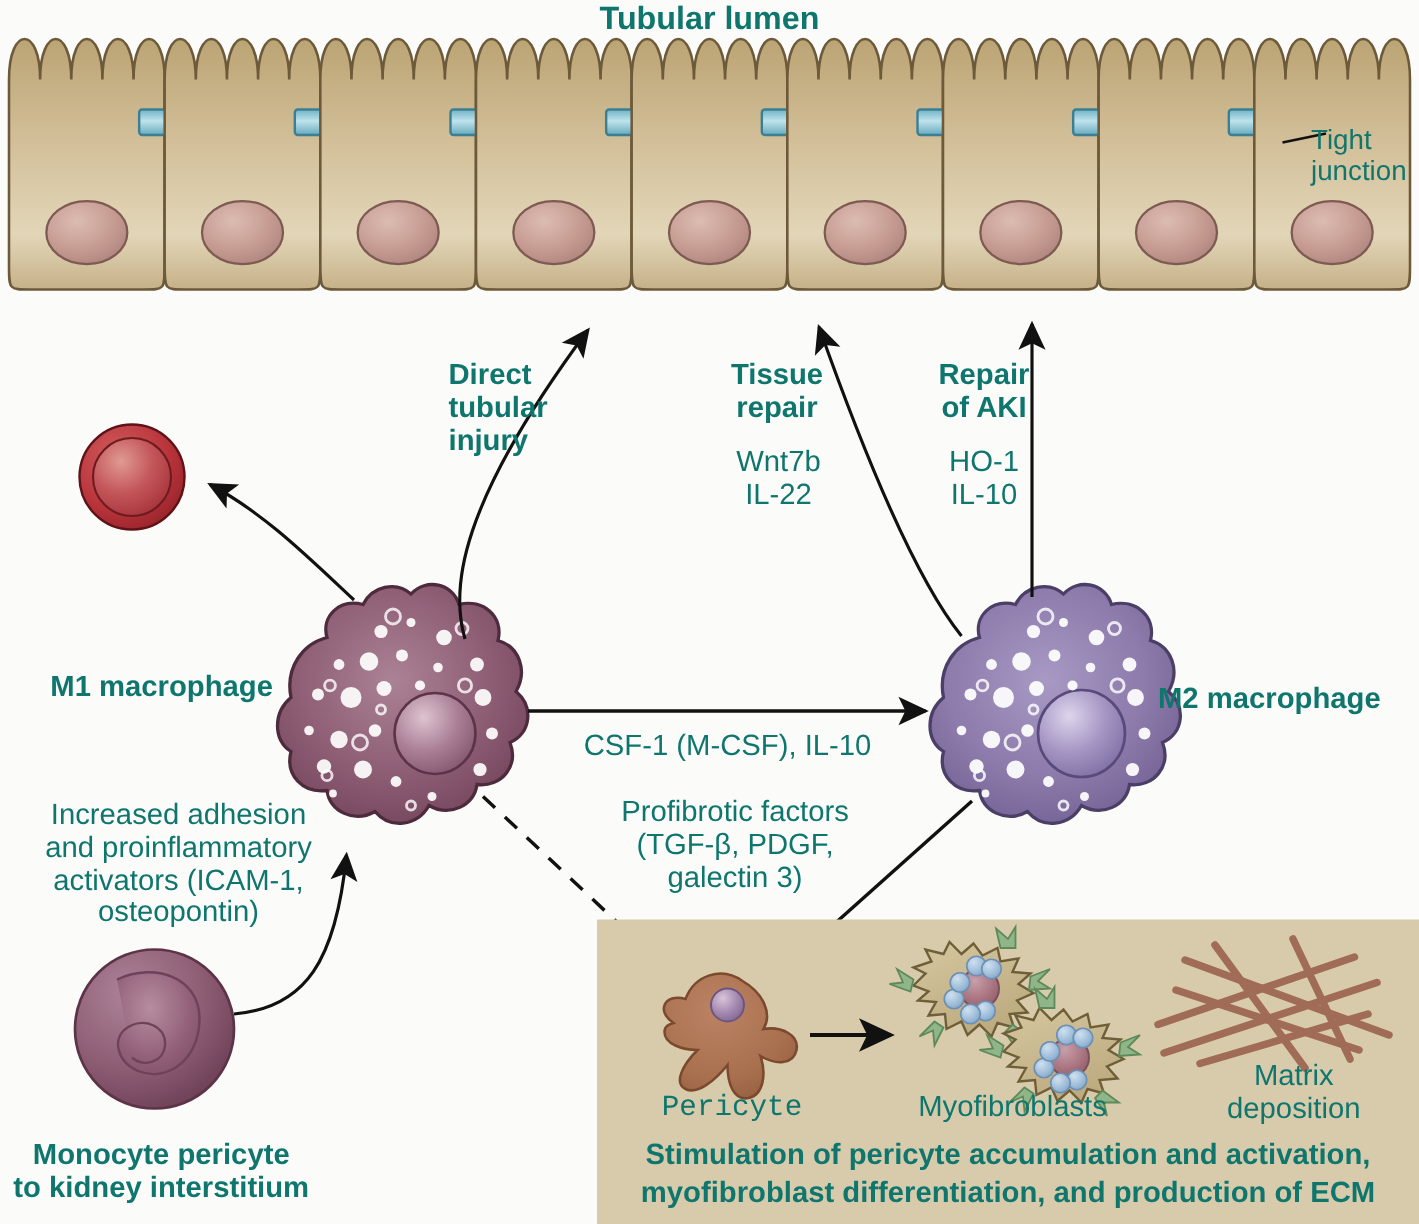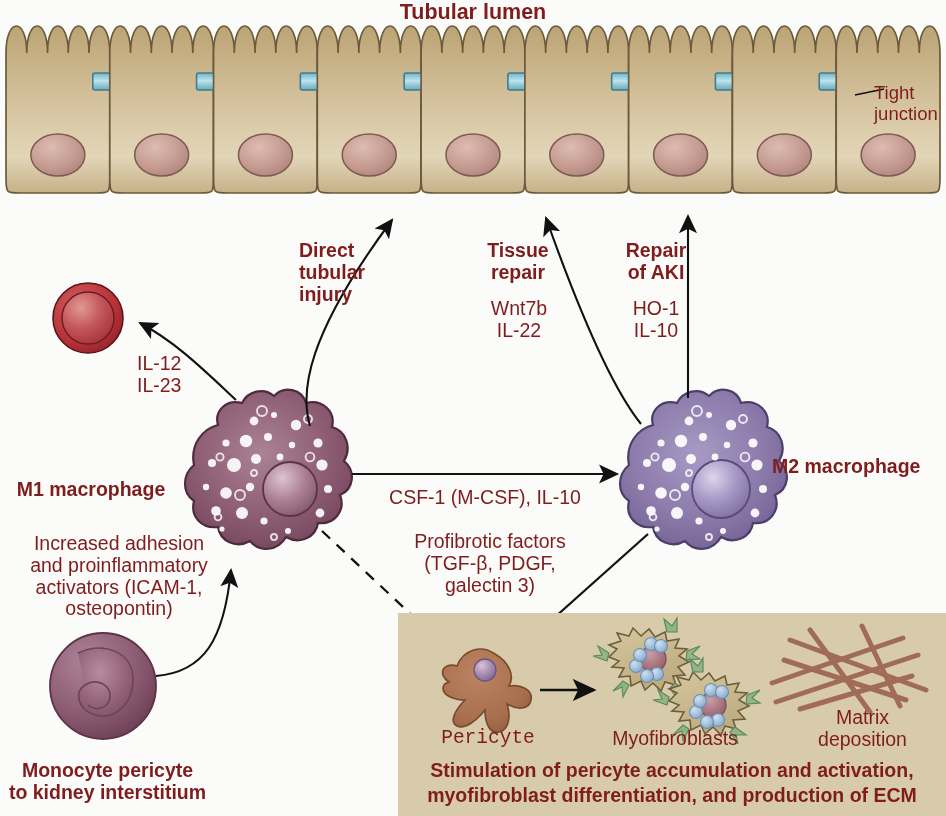--- a/index.html
+++ b/index.html
@@ -5,21 +5,21 @@
 <style>
   html,body{margin:0;padding:0;background:#fff;}
   body{
     width:946px;height:816px;position:relative;overflow:hidden;
     font-family:"Liberation Sans", sans-serif;
     background:#fbfbfa;
   }
   #stage{position:absolute;left:0;top:0;width:946px;height:816px;}
   svg#art{position:absolute;left:0;top:0;width:946px;height:816px;}
 
-  .lbl{position:absolute;color:#7f1d1d;line-height:1.12;}
+  .lbl{position:absolute;color:#0f766e;line-height:1.12;}
   .c{text-align:center;}
   .l{text-align:left;}
   .r{text-align:right;}
   .t22b{font-size:21.5px;font-weight:bold;}
   .t19b{font-size:19.5px;font-weight:bold;}
   .t19{font-size:19.5px;}
   .t18{font-size:18.5px;}
 </style>
 </head>
 <body>
@@ -359,26 +359,22 @@
 
 </svg>
 
 <div class="lbl t22b c" style="left:373px;top:0px;width:200px;">Tubular lumen</div>
 
 <div class="lbl t18 l" style="left:874px;top:83px;width:72px;">
   <div>Tight junction</div>
 </div>
 
 
-<div class="lbl t19 l" style="left:137px;top:353px;width:80px;">
-  <div>IL-12</div>
-  <div>IL-23</div>
-</div>
-
-<div class="lbl t19b r" style="left:0px;top:479px;width:182px;text-align:center;">M1 macrophage</div>
+
+<div class="lbl t19b r" style="left:0px;top:448px;width:182px;">M1 macrophage</div>
 
 <div class="lbl t19b l" style="left:772px;top:456px;width:180px;">M2 macrophage</div>
 
 <div class="lbl t19b l" style="left:299px;top:240px;width:96px;">
   <div>Direct</div>
   <div>tubular</div>
   <div>injury</div>
 </div>
 
 <div class="lbl t19b c" style="left:462px;top:240px;width:112px;">

